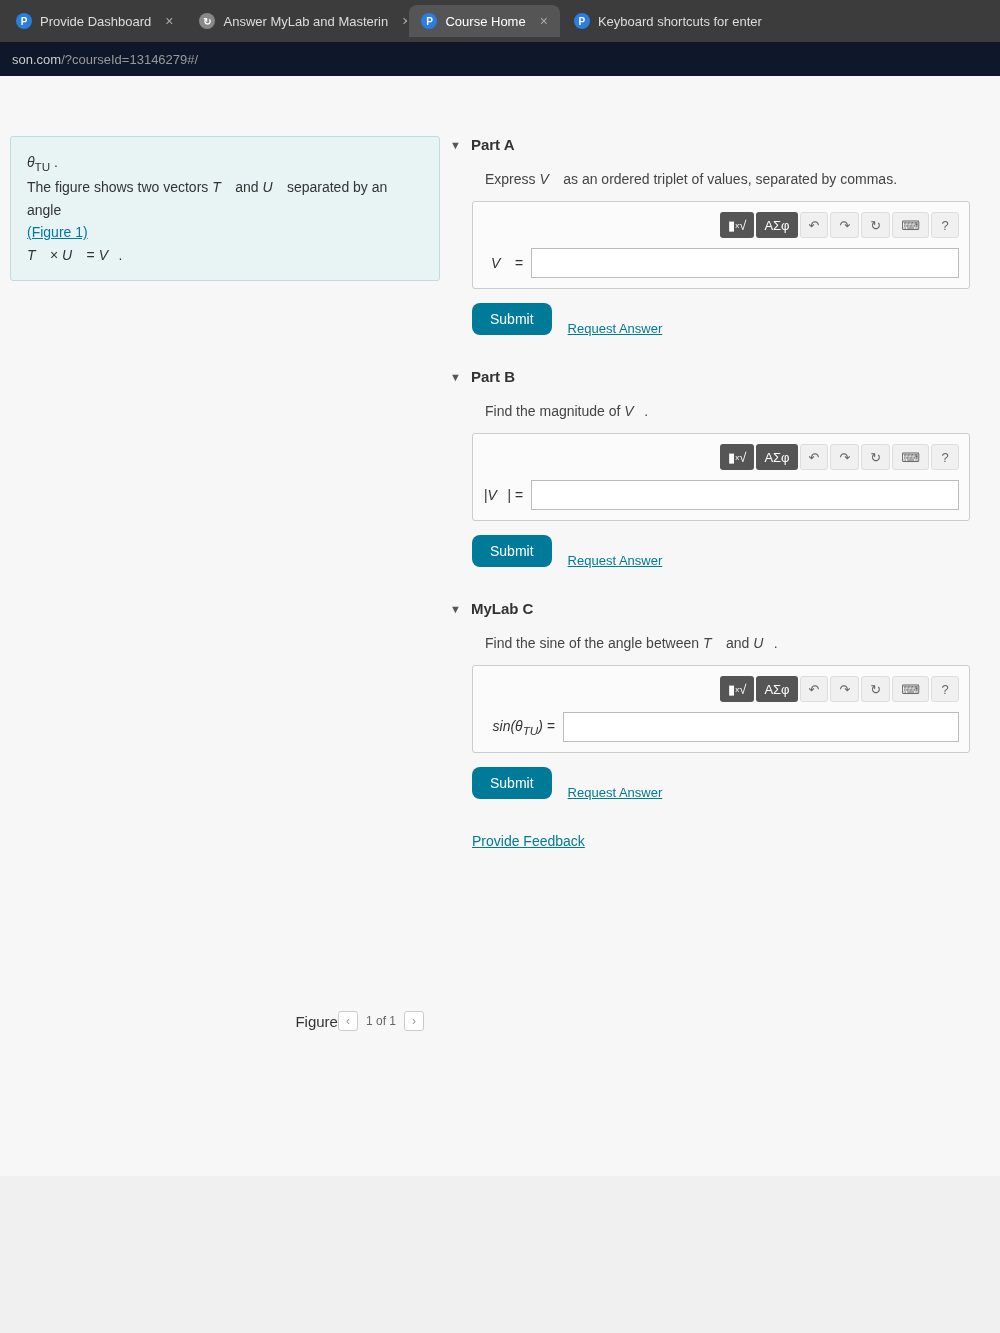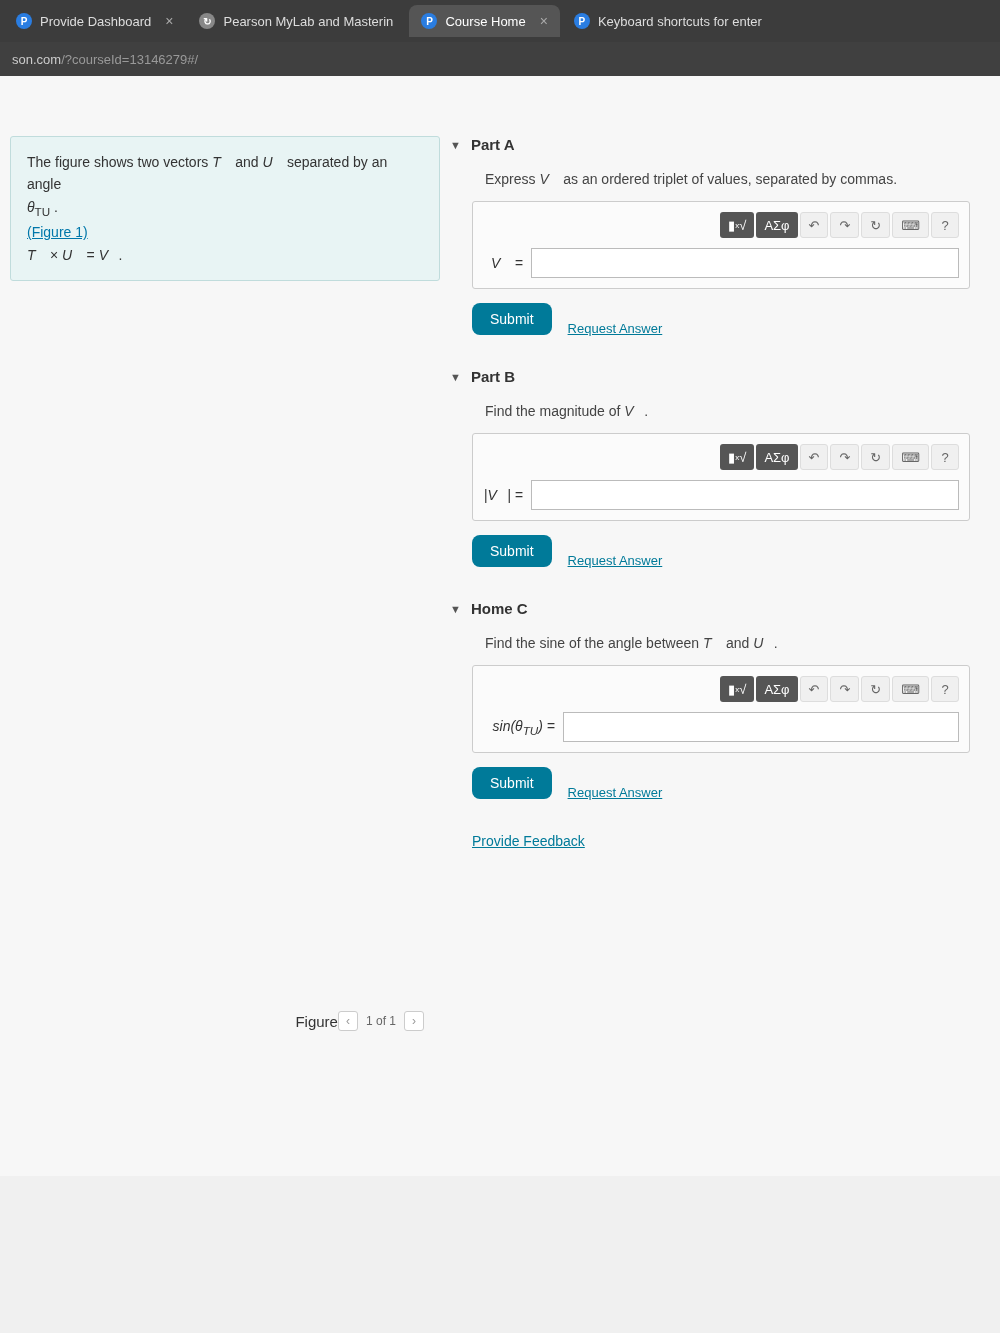--- a/index.html
+++ b/index.html
@@ -49,21 +49,21 @@
       flex-shrink: 0;
     }
     .tab-close {
       color: #aaa;
       font-size: 14px;
       margin-left: 6px;
       cursor: pointer;
     }
     .tab-icon.s { background: #888; }
     .address-bar {
-      background: #404040;
+      background: #0f172a;
       height: 34px;
       display: flex;
       align-items: center;
       padding: 0 12px;
       color: #ccc;
       font-size: 13px;
     }
     .address-bar .url-qs { color: #999; }
     
     .page {
@@ -238,21 +238,21 @@
 <body>
 
 <div class="browser-tabs">
   <div class="tab">
     <span class="tab-icon">P</span>
     <span>Provide Dashboard</span>
     <span class="tab-close">×</span>
   </div>
   <div class="tab">
     <span class="tab-icon s">↻</span>
-    <span>Pearson MyLab and Masterin</span>
+    <span>Answer MyLab and Masterin</span>
     <span class="tab-close">×</span>
   </div>
   <div class="tab active">
     <span class="tab-icon">P</span>
     <span>Course Home</span>
     <span class="tab-close">×</span>
   </div>
   <div class="tab">
     <span class="tab-icon">P</span>
     <span>Keyboard shortcuts for enter</span>
@@ -262,22 +262,22 @@
 <div class="address-bar">
   <span>son.com</span>
     <span class="url-qs">/?courseId=13146279#/</span>
 </div>
 
 <div class="page">
   <div class="content-wrap">
 
     <div class="left-col">
       <div class="info-box">
+        <div><i>θ</i><sub>TU</sub> .</div>
         <div>The figure shows two vectors <span class="vec">T⃗</span> and <span class="vec">U⃗</span> separated by an angle</div>
-        <div><i>θ</i><sub>TU</sub> .</div>
         <div><span class="fig-link">(Figure 1)</span></div>
         <div><span class="vec">T⃗</span> × <span class="vec">U⃗</span> = <span class="vec">V⃗</span>.</div>
       </div>
 
       <div class="figure-section">
         <span>Figure</span>
         <div class="fig-nav">
           <span class="fig-nav-btn">‹</span>
           <span>1 of 1</span>
           <span class="fig-nav-btn">›</span>
@@ -337,21 +337,21 @@
         </div>
         <div class="action-row">
           <button class="submit-btn">Submit</button>
           <span class="request-link">Request Answer</span>
         </div>
       </div>
 
       <div class="part">
         <div class="part-header">
           <span class="caret">▼</span>
-          <span>Home C</span>
+          <span>MyLab C</span>
         </div>
         <div class="prompt">Find the sine of the angle between <span class="vec">T⃗</span> and <span class="vec">U⃗</span>.</div>
         <div class="answer-box">
           <div class="toolbar">
             <span class="tool">▮<sup style="font-size:8px">x</sup>√</span>
             <span class="tool">ΑΣφ</span>
             <span class="tool light">↶</span>
             <span class="tool light">↷</span>
             <span class="tool light">↻</span>
             <span class="tool light">⌨</span>

